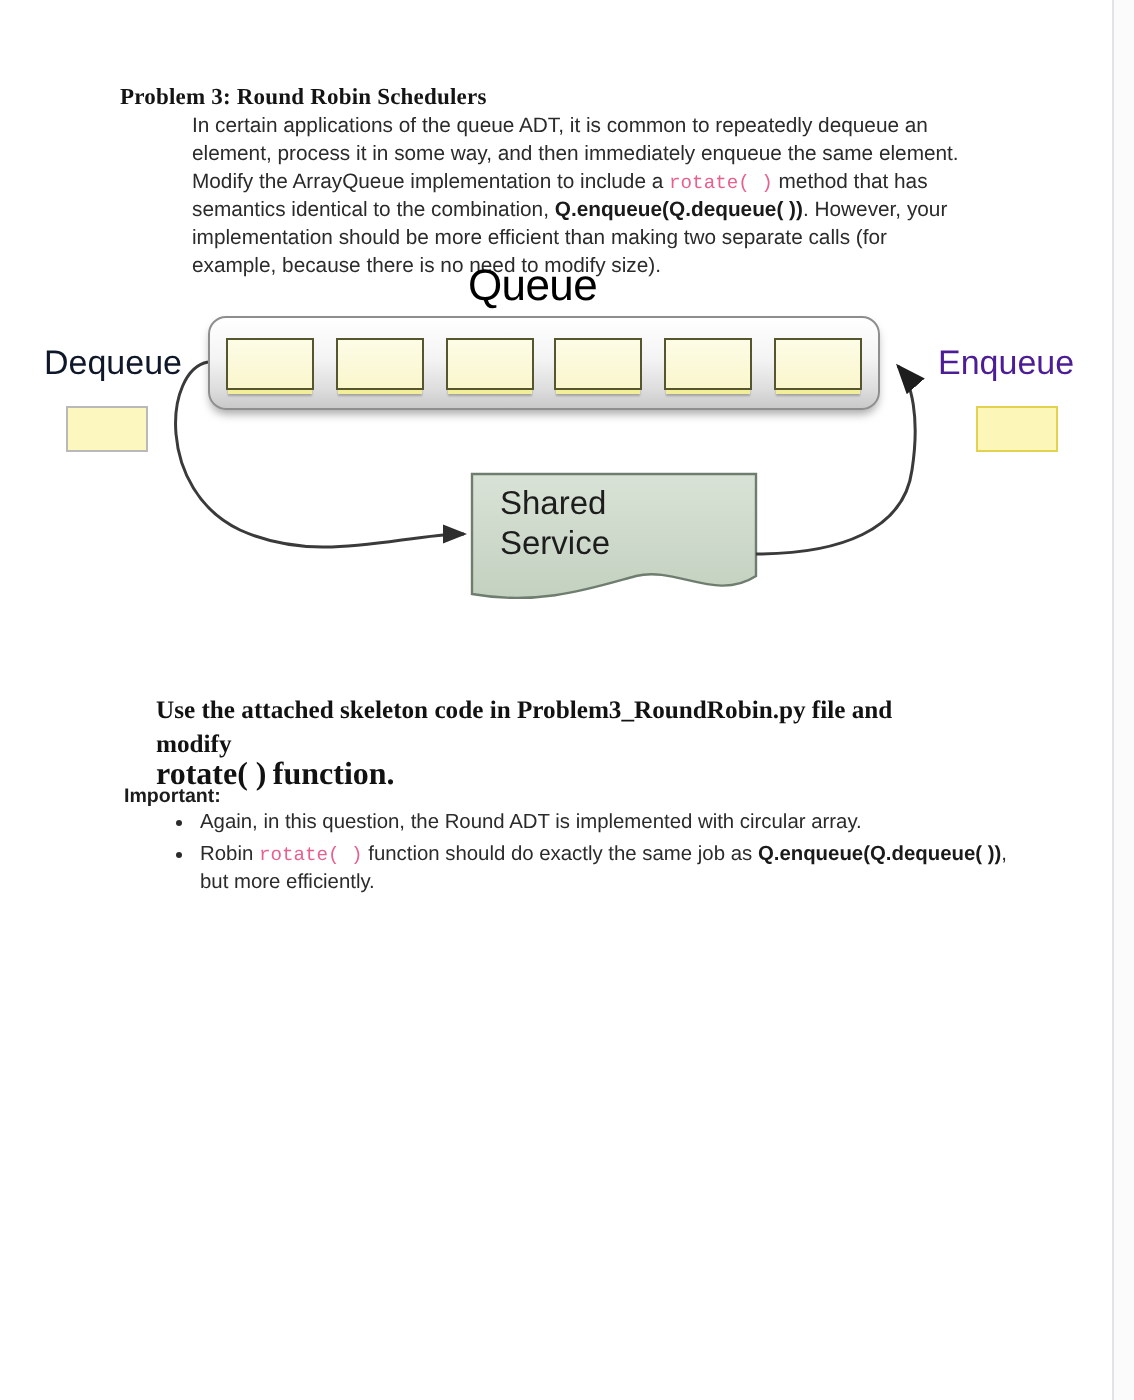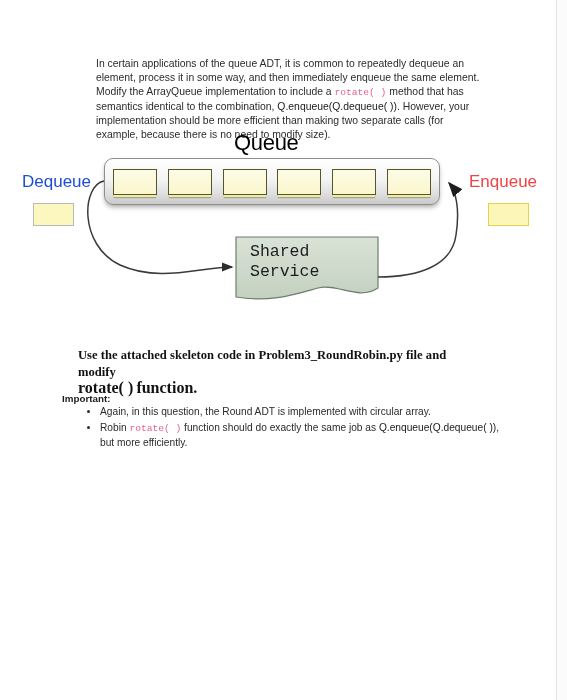--- a/index.html
+++ b/index.html
@@ -51,21 +51,21 @@
     line-height: 14.1px;
     color: #2b2b2b;
     text-align: left;
   }
   .code-pink {
     color: #e8608c;
     font-family: "Liberation Mono", monospace;
     font-size: 9.6px;
   }
   .bold-inline {
-    font-weight: normal;
+    font-weight: bold;
     color: #1a1a1a;
     margin-top: 24px;
   }
 
   
   #diagram {
     position: absolute;
     left: 0;
     top: 125px;
     width: 567px;
@@ -112,29 +112,29 @@
     box-sizing: border-box;
     box-shadow: 0 3px 0 -1px #f2ee9a, 0 4px 1px -1px rgba(0,0,0,0.25);
   }
 
   
   #dequeue-label {
     position: absolute;
     left: 22px;
     top: 47px;
     font-size: 17px;
-    color: #1d4ed8;
+    color: #0f172a;
     font-family: "Liberation Sans", sans-serif;
   }
   #enqueue-label {
     position: absolute;
     left: 469px;
     top: 47px;
     font-size: 17px;
-    color: #ef4444;
+    color: #4c1d95;
     font-family: "Liberation Sans", sans-serif;
     text-align: right;
   }
   #dequeue-chip {
     position: absolute;
     left: 33px;
     top: 78px;
     width: 41px;
     height: 23px;
     background: #fcf7bf;
@@ -151,21 +151,21 @@
     border: 1.2px solid #e2d24f;
     box-sizing: border-box;
   }
   #shared-service-label {
     position: absolute;
     left: 250px;
     top: 117px;
     font-size: 16.5px;
     line-height: 20px;
     color: #1d1d1d;
-    font-family: Liberation Mono, monospace;
+    font-family: Liberation Sans, sans-serif;
   }
 
   
   #use-skeleton {
     position: absolute;
     left: 78px;
     top: 347px;
     width: 400px;
     font-family: "Liberation Serif", serif;
     font-weight: bold;
@@ -204,20 +204,21 @@
     margin-bottom: 2px;
   }
 </style>
 </head>
 <body>
 
 <div id="page">
 
   <div id="right-gutter"></div>
 
+  <div id="problem-title">Problem 3: Round Robin Schedulers</div>
 
   <div id="intro-para"><span>In certain applications of the queue ADT, it is common to repeatedly dequeue an element, process it in some way, and then immediately enqueue the same element. Modify the ArrayQueue implementation to include a </span><span class="code-pink">rotate( )</span><span> method that has semantics identical to the combination, </span><span class="bold-inline">Q.enqueue(Q.dequeue( ))</span><span>. However, your implementation should be more efficient than making two separate calls (for example, because there is no need to modify size).</span></div>
 
   <div id="diagram">
 
     <svg id="diagram-svg" width="567" height="190" viewBox="0 0 567 190">
       <defs>
         <marker id="arrow-right" markerWidth="9" markerHeight="9" refX="7" refY="3.2" orient="auto">
           <path d="M0,0 L8,3.2 L0,6.4 Z" fill="#2e2e2e"></path>
         </marker>

